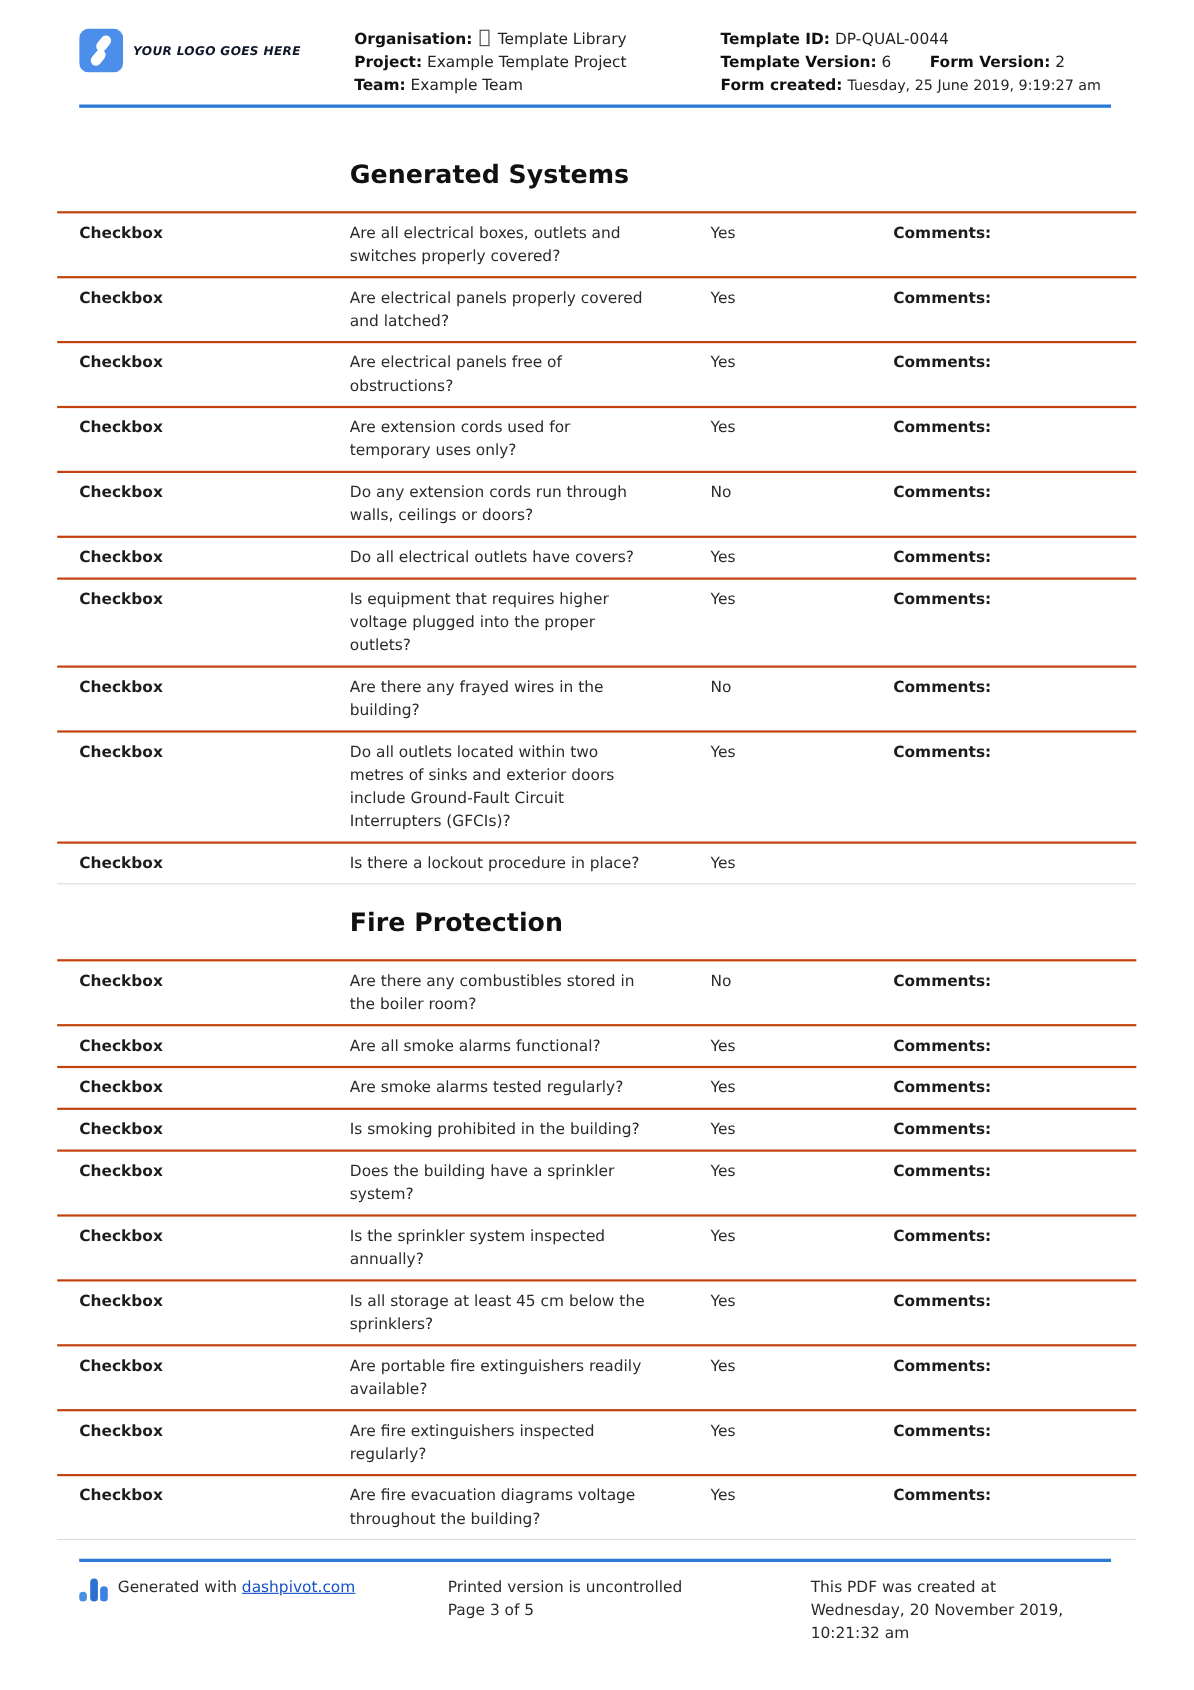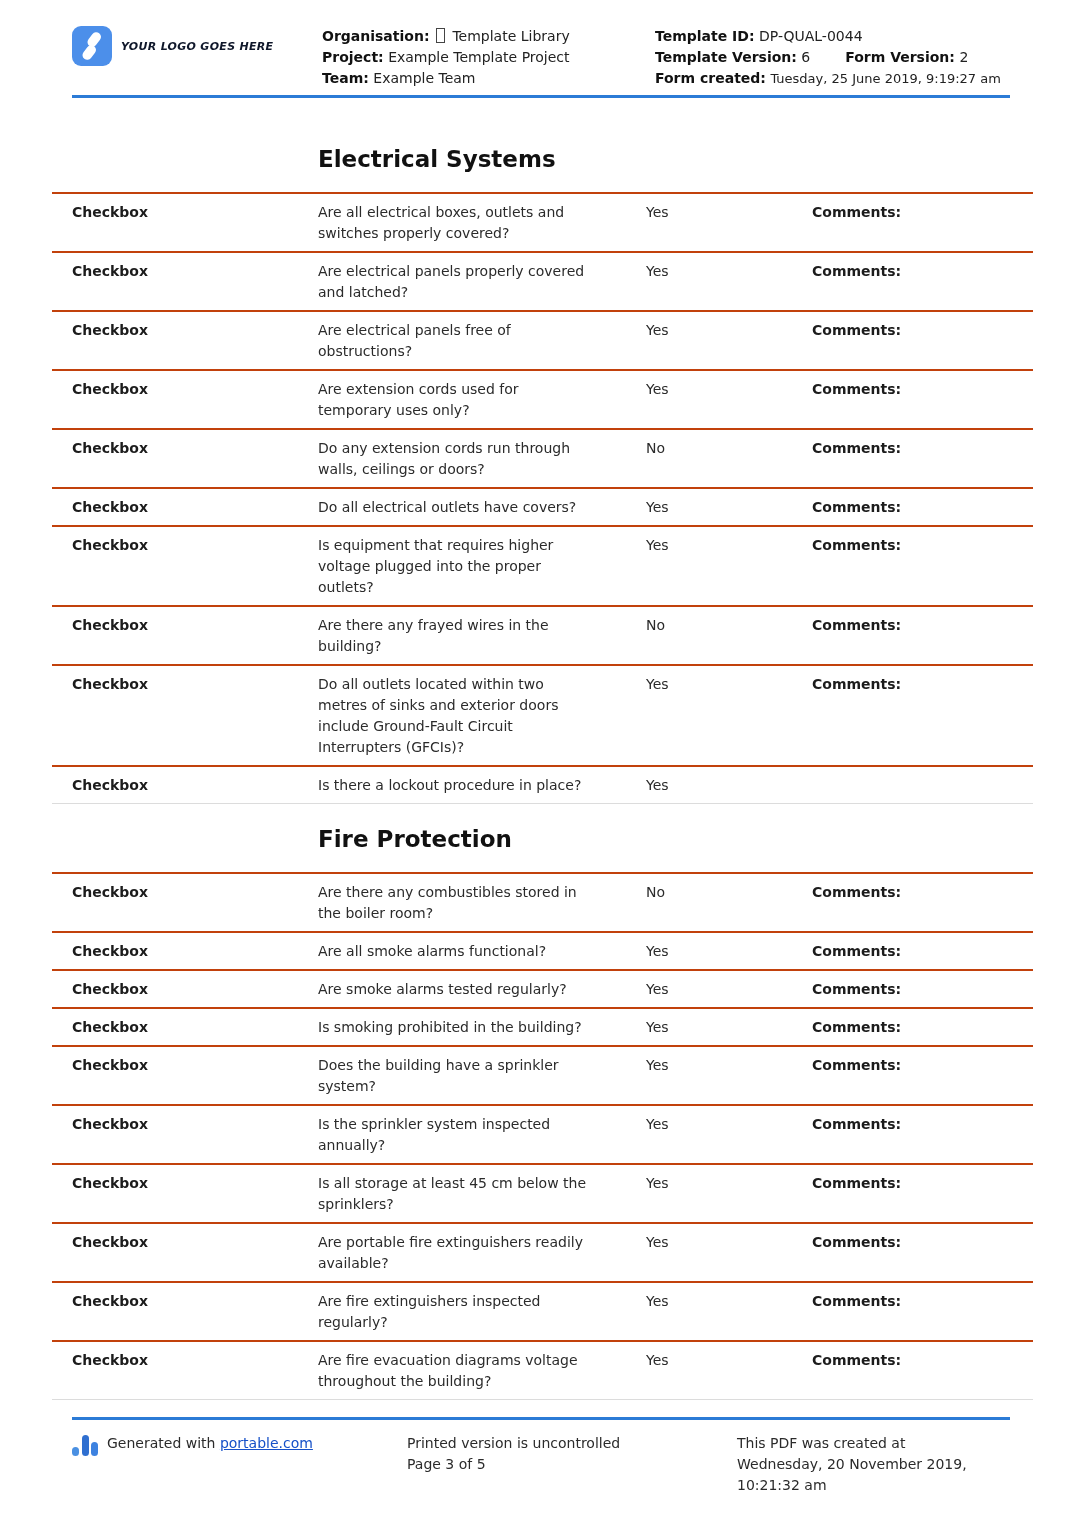--- a/index.html
+++ b/index.html
@@ -146,21 +146,21 @@
         <span class="hlabel">Form Version:</span>
         <span class="hval">2</span>
       </div>
       <div>
         <span class="hlabel">Form created:</span>
         <span class="hval-small">Tuesday, 25 June 2019, 9:19:27 am</span>
       </div>
     </div>
   </div>
 
-  <h2 class="section-title first">Electrical Systems</h2>
+  <h2 class="section-title first">Generated Systems</h2>
 
   <div class="table">
 
       <div class="row">
         <div class="c-check">Checkbox</div>
         <div class="c-question">Are all electrical boxes, outlets and switches properly covered?</div>
         <div class="c-answer">Yes</div>
         <div class="c-comments"><span class="comments-label">Comments:</span><span></span></div>
       </div>
 
@@ -302,21 +302,21 @@
       </div>
     </div>
 
   <div class="footer">
     <div class="f-left">
       <span class="bars-icon">
           <i class="b1"></i>
           <i class="b2"></i>
           <i class="b3"></i>
         </span>
-      <span><span>Generated with </span><a class="f-link">portable.com</a></span>
+      <span><span>Generated with </span><a class="f-link">dashpivot.com</a></span>
     </div>
     <div class="f-mid">
       <div>Printed version is uncontrolled</div>
       <div>Page 3 of 5</div>
     </div>
     <div class="f-right">This PDF was created at Wednesday, 20 November 2019, 10:21:32 am</div>
   </div>
 
 </div>
 

